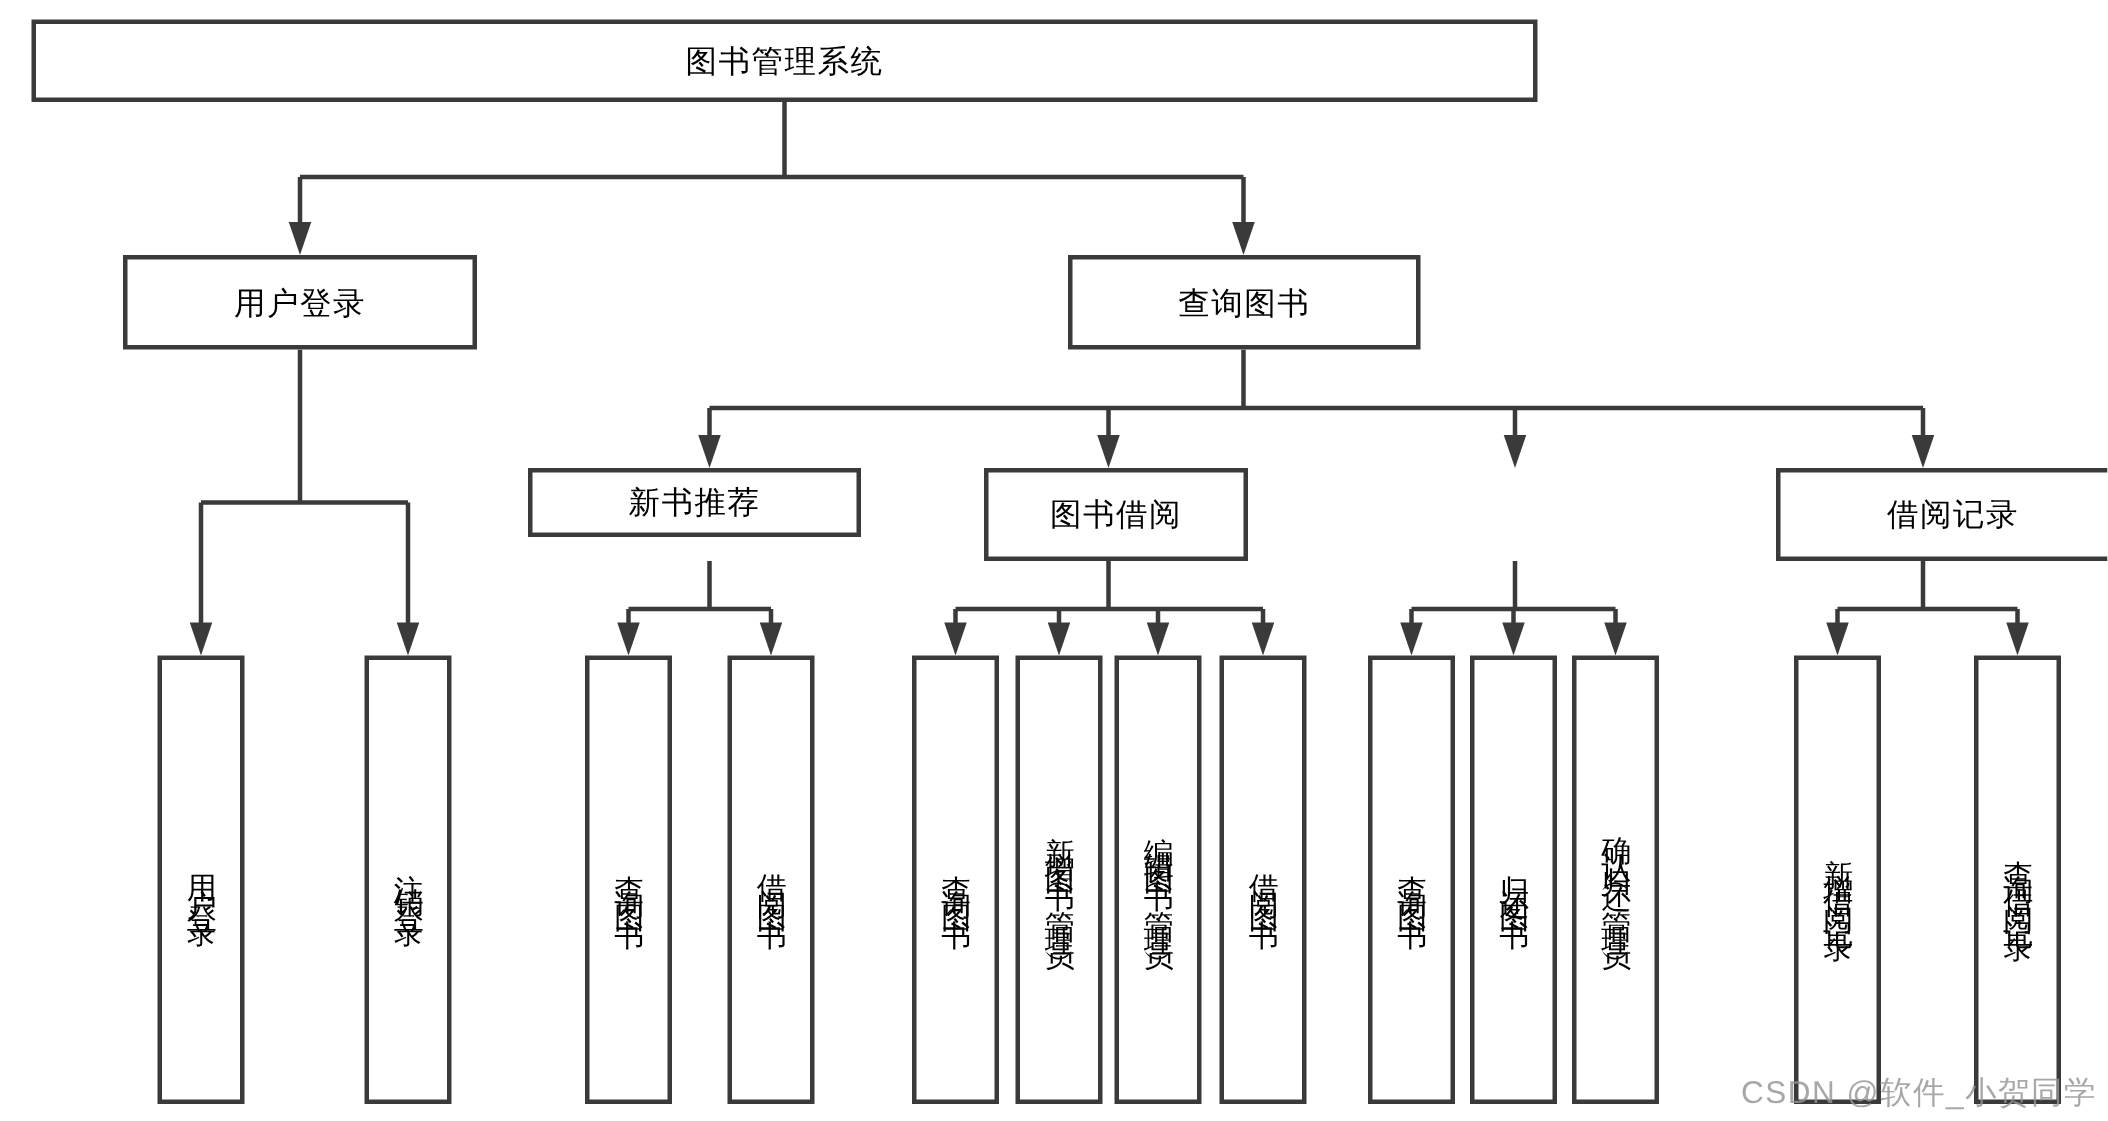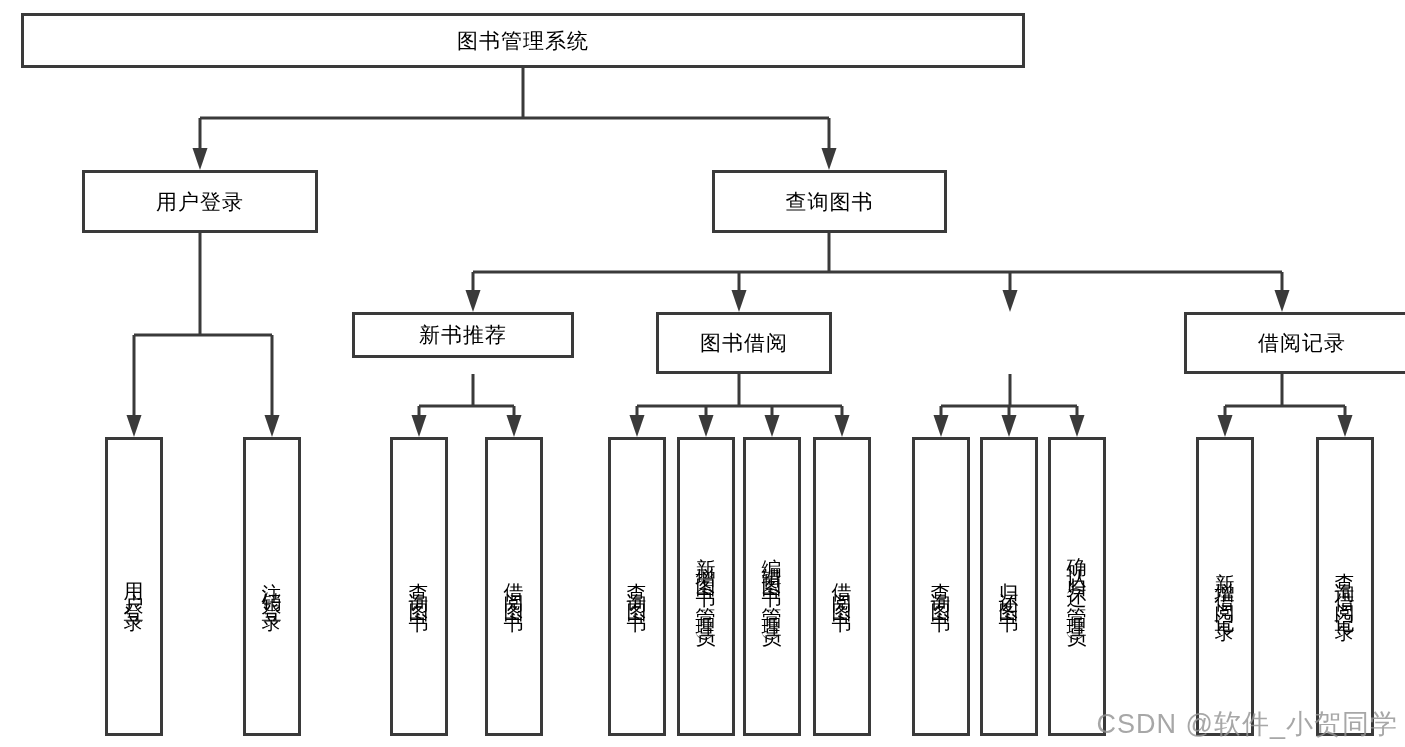--- a/index.html
+++ b/index.html
@@ -33,21 +33,21 @@
     writing-mode: vertical-rl;
     text-orientation: mixed;
     letter-spacing: 10px;
     line-height: 1;
     white-space: nowrap;
   }
   .watermark {
     position: absolute;
     right: 7px;
     bottom: 5px;
-    font-size: 27px;
+    font-size: 21px;
     color: rgba(148, 148, 148, 0.82);
     letter-spacing: 1px;
     z-index: 5;
     white-space: nowrap;
   }
 </style>
 </head>
 <body>
 
 <div class="canvas">

